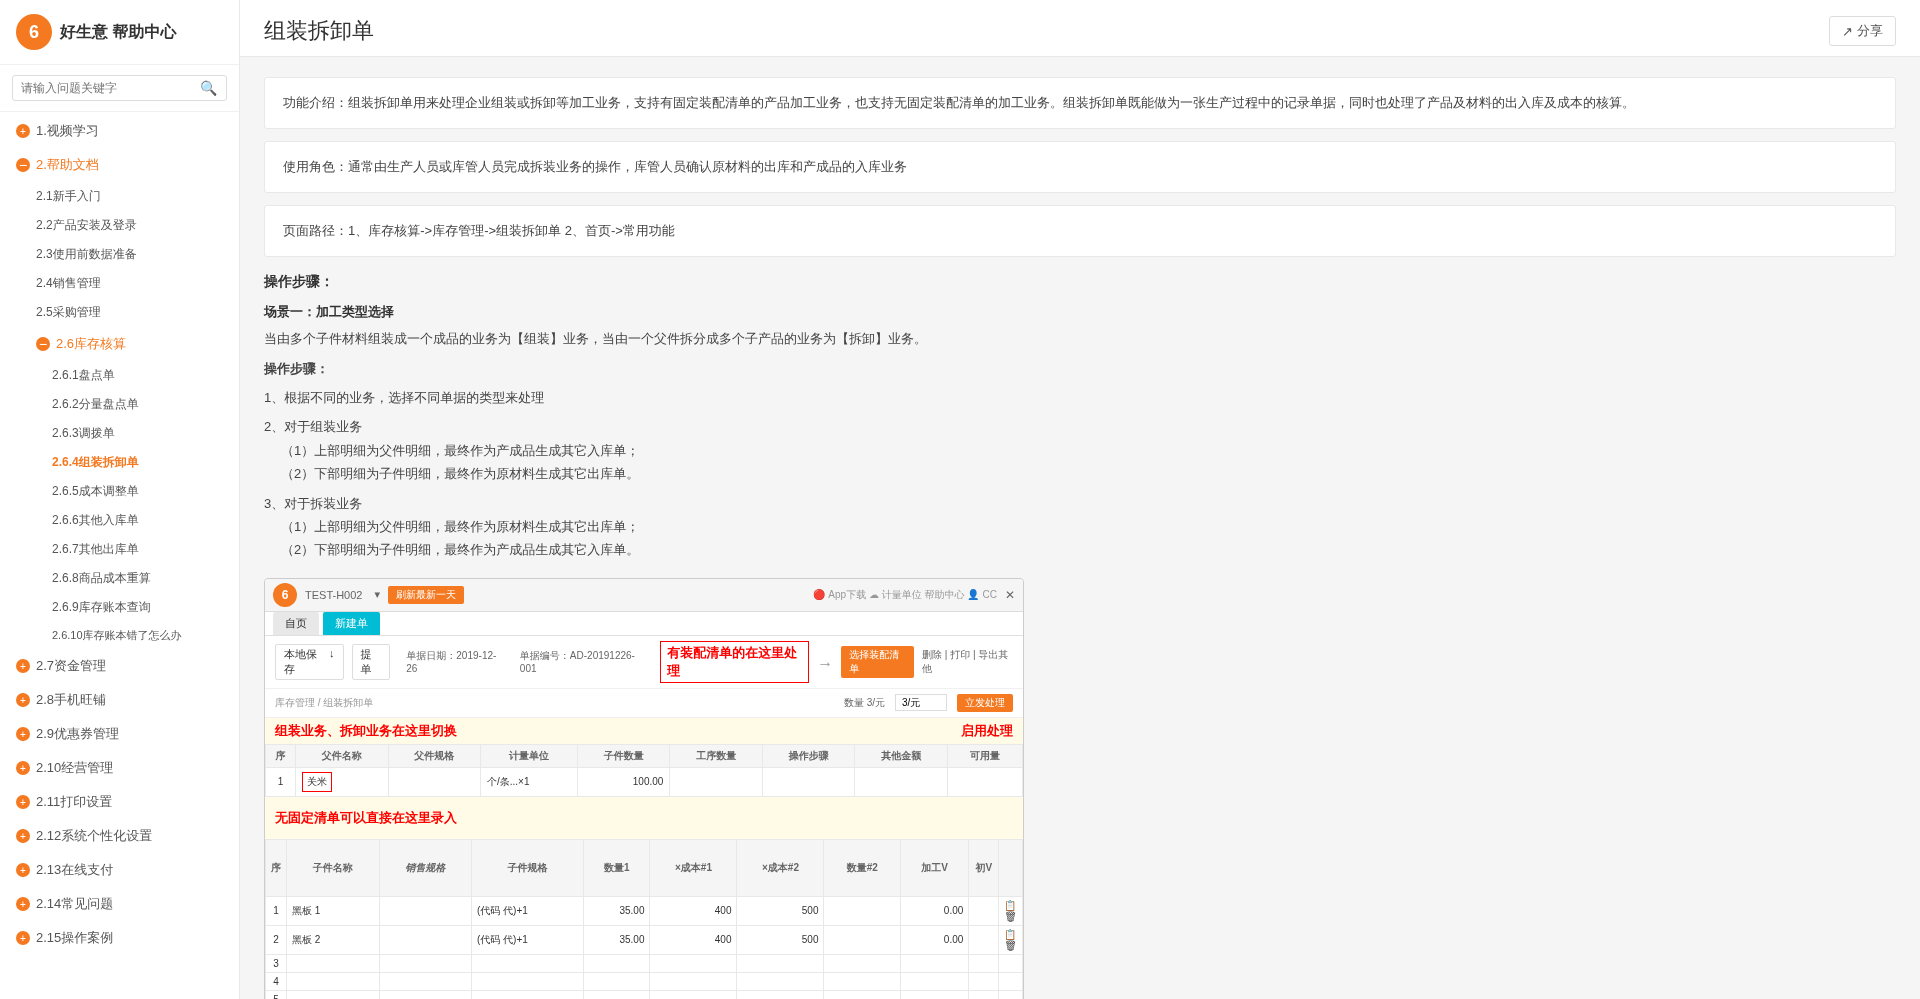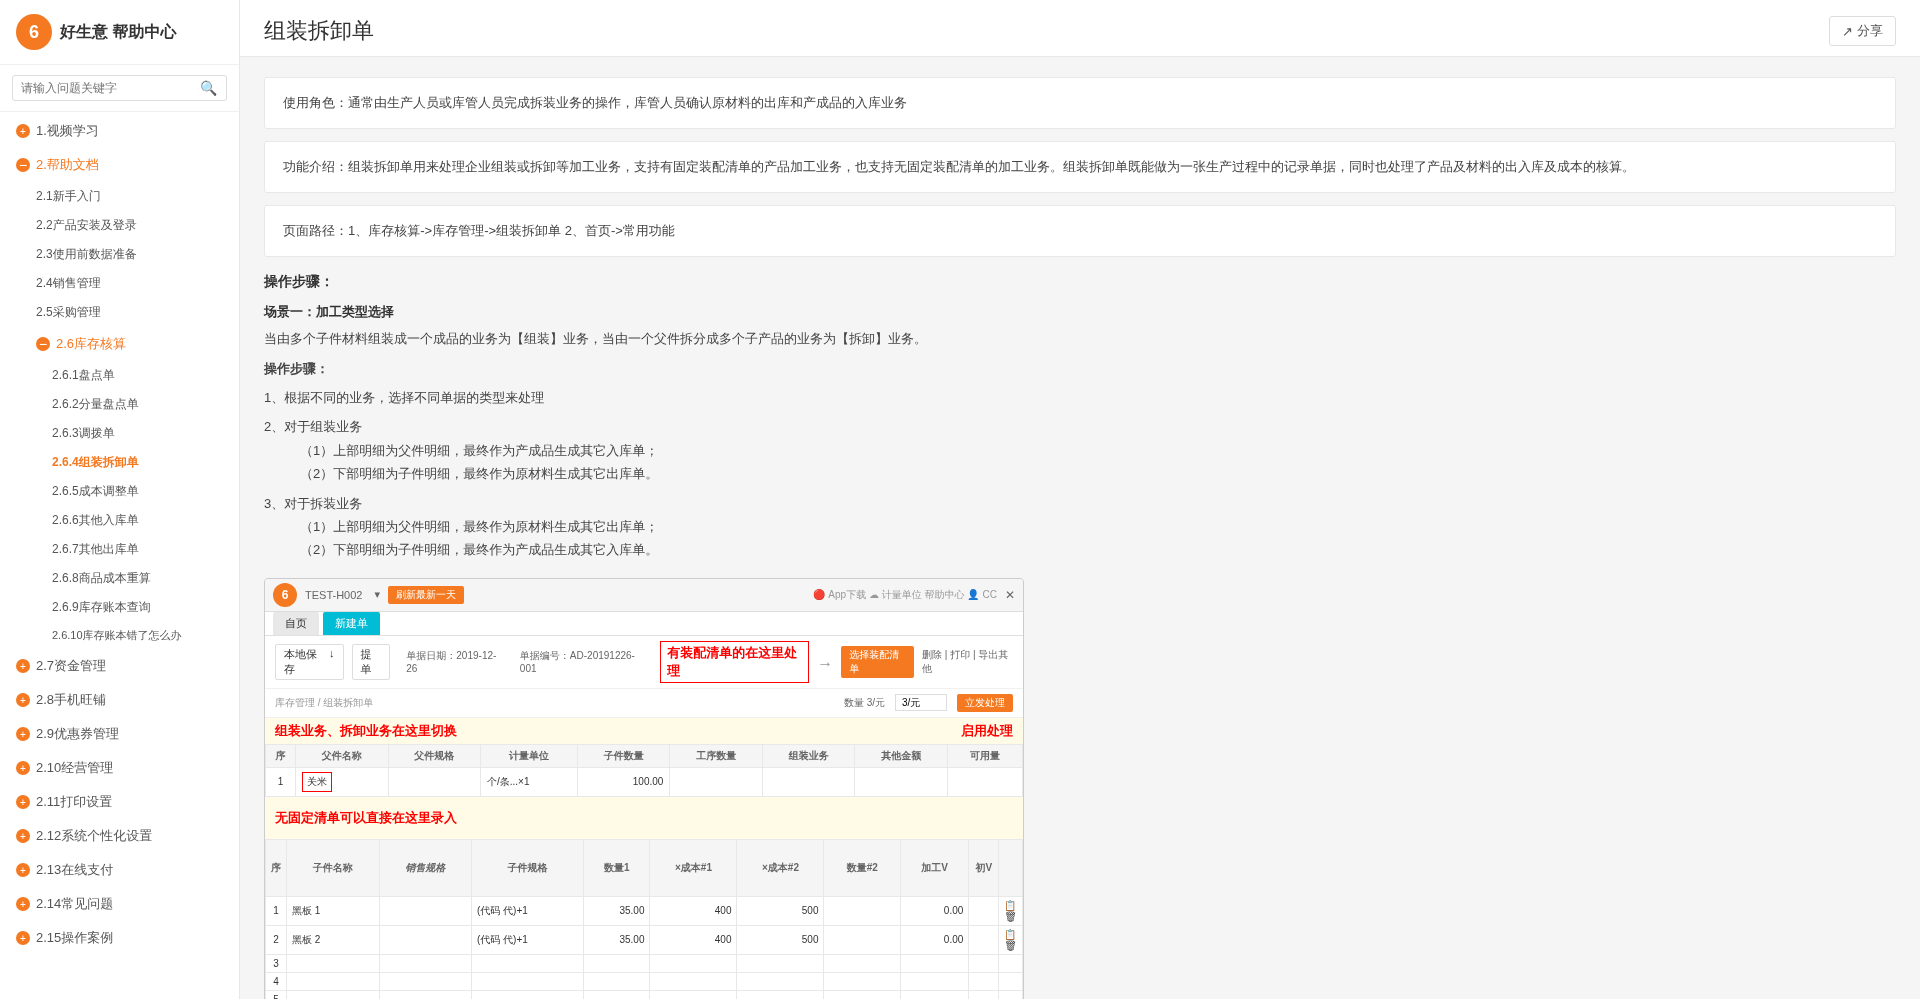--- a/index.html
+++ b/index.html
@@ -141,21 +141,21 @@
       color: #333;
       margin: 12px 0 6px;
     }
 
     .step-text {
       font-size: 13px;
       color: #444;
       line-height: 1.8;
       margin-bottom: 6px;
     }
-    .step-text .bracket { margin-left: 36px; display: block; }
+    .step-text .bracket { margin-left: 17px; display: block; }
 
     
     .screenshot-mockup {
       border: 1px solid #ccc;
       border-radius: 4px;
       background: #f0f0f0;
       margin-top: 16px;
       overflow: hidden;
       position: relative;
       width: 100%;
@@ -262,25 +262,25 @@
     <h1 id="page-title">组装拆卸单</h1>
     <button id="share-btn">
       <span style="font-size:13px;">↗</span>
       <span>分享</span>
     </button>
   </div>
 
   <div id="content-body">
 
     <div class="info-block">
+      <span>功能介绍：组装拆卸单用来处理企业组装或拆卸等加工业务，支持有固定装配清单的产品加工业务，也支持无固定装配清单的加工业务。组装拆卸单既能做为一张生产过程中的记录单据，同时也处理了产品及材料的出入库及成本的核算。</span>
+    </div>
+
+    <div class="info-block">
       <span>使用角色：通常由生产人员或库管人员完成拆装业务的操作，库管人员确认原材料的出库和产成品的入库业务</span>
-    </div>
-
-    <div class="info-block">
-      <span>功能介绍：组装拆卸单用来处理企业组装或拆卸等加工业务，支持有固定装配清单的产品加工业务，也支持无固定装配清单的加工业务。组装拆卸单既能做为一张生产过程中的记录单据，同时也处理了产品及材料的出入库及成本的核算。</span>
     </div>
 
     <div class="info-block">
       <span>页面路径：1、库存核算-&gt;库存管理-&gt;组装拆卸单 2、首页-&gt;常用功能</span>
     </div>
 
     <div class="section-title">操作步骤：</div>
 
     <div class="subsection-title">
       <span>场景一：加工类型选择</span>
@@ -359,21 +359,21 @@
       <div style="background:#fff;overflow-x:auto;">
         <table style="width:100%;border-collapse:collapse;font-size:10px;">
           <thead>
             <tr style="background:#f5f5f5;color:#666;">
               <th style="padding:4px 6px;border:1px solid #e8e8e8;width:30px;">序</th>
               <th style="padding:4px 6px;border:1px solid #e8e8e8;">父件名称</th>
               <th style="padding:4px 6px;border:1px solid #e8e8e8;">父件规格</th>
               <th style="padding:4px 6px;border:1px solid #e8e8e8;">计量单位</th>
               <th style="padding:4px 6px;border:1px solid #e8e8e8;">子件数量</th>
               <th style="padding:4px 6px;border:1px solid #e8e8e8;">工序数量</th>
-              <th style="padding:4px 6px;border:1px solid #e8e8e8;">组装业务</th>
+              <th style="padding:4px 6px;border:1px solid #e8e8e8;">操作步骤</th>
               <th style="padding:4px 6px;border:1px solid #e8e8e8;">其他金额</th>
               <th style="padding:4px 6px;border:1px solid #e8e8e8;">可用量</th>
             </tr>
           </thead>
           <tbody>
             <tr>
               <td style="padding:4px 6px;border:1px solid #e8e8e8;text-align:center;">1</td>
               <td style="padding:4px 6px;border:1px solid #e8e8e8;">
                 <div style="border:1px solid red;padding:2px 4px;display:inline-block;font-size:10px;">关米</div>
               </td>

